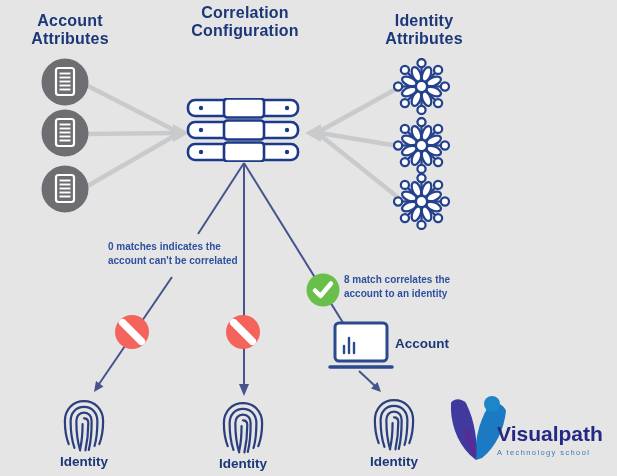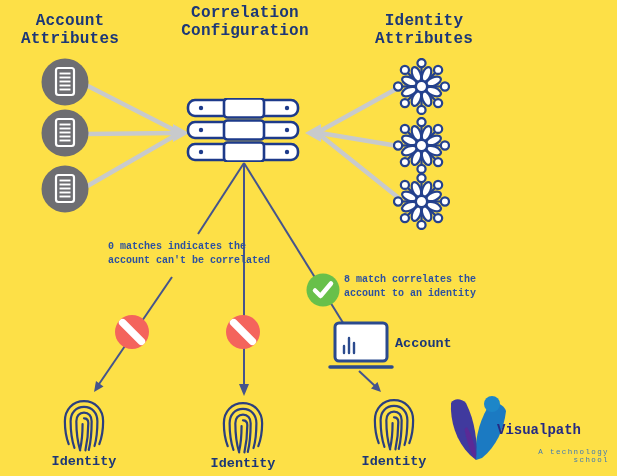--- a/index.html
+++ b/index.html
@@ -1,40 +1,40 @@
 <!DOCTYPE html>
 <html><head>
 <meta charset="utf-8">
 <style>
   html,body{margin:0;padding:0;background:#fff;}
   #stage{
-    position:relative;width:617px;height:476px;background:#fde047;
-    font-family:Liberation Mono, monospace;overflow:hidden;
+    position:relative;width:617px;height:476px;background:#e5e5e5;
+    font-family:Liberation Sans, sans-serif;overflow:hidden;
   }
   .abs{position:absolute;}
   .pre{white-space:pre-line;}
   .heading{
     font-weight:bold;font-size:16px;line-height:1.14;color:#1c3778;
     text-align:center;letter-spacing:.2px;
   }
   .note{
     font-weight:bold;font-size:9.6px;line-height:1.32;color:#2d51a0;
     text-align:center;
   }
   .note-lg{
     font-weight:bold;font-size:10px;line-height:1.35;color:#2d51a0;
   }
   .obj-label{
     font-weight:bold;font-size:13.5px;color:#1c3778;text-align:center;
   }
   .logo-name{
-    font-weight:bold;font-size:14px;color:#242a84;line-height:1;
+    font-weight:bold;font-size:21px;color:#242a84;line-height:1;
   }
   .logo-tagline{
-    font-size:7.5px;color:#4079b4;letter-spacing:1.4px;text-align:right;
+    font-size:7.5px;color:#4079b4;letter-spacing:1.4px;
     line-height:1;
   }
   .z1{z-index:1}.z2{z-index:2}.z3{z-index:3}
   svg{display:block;}
 </style>
 </head>
 <body>
 
 <div id="stage">
 

